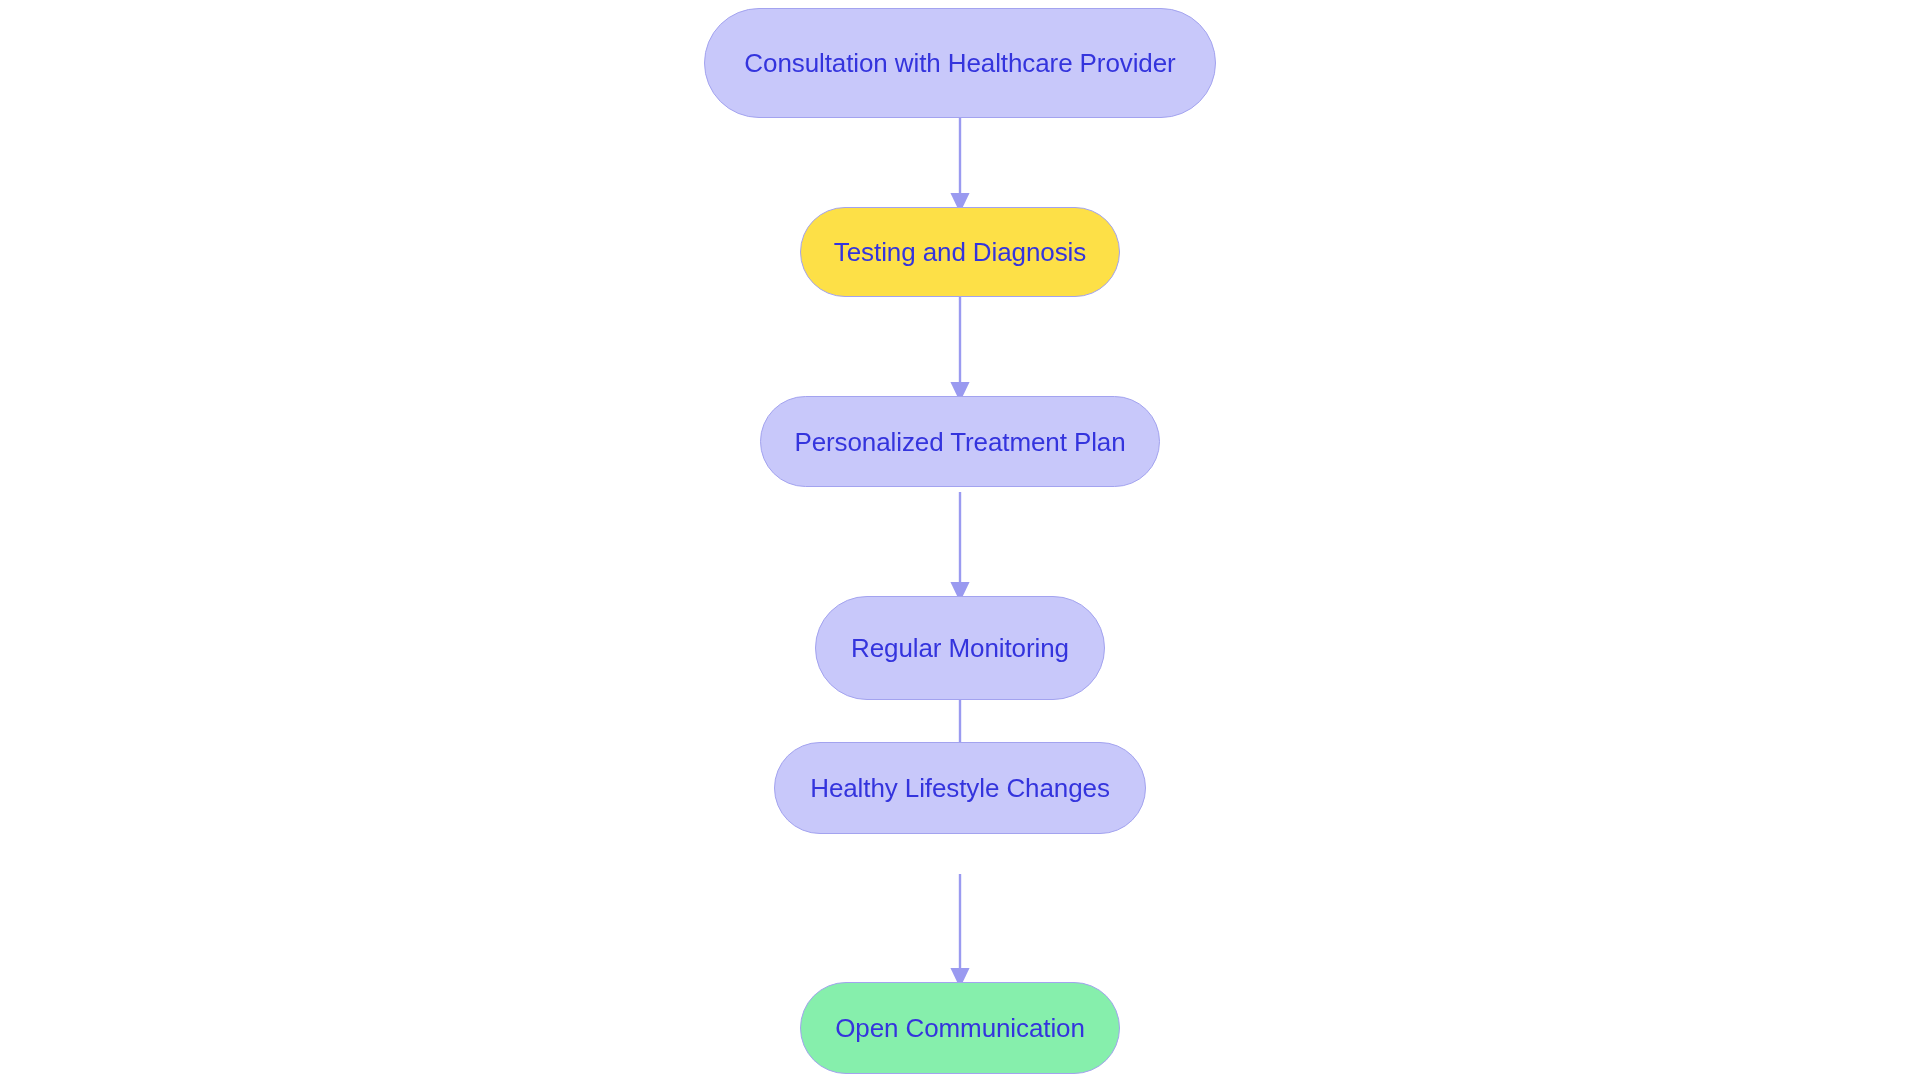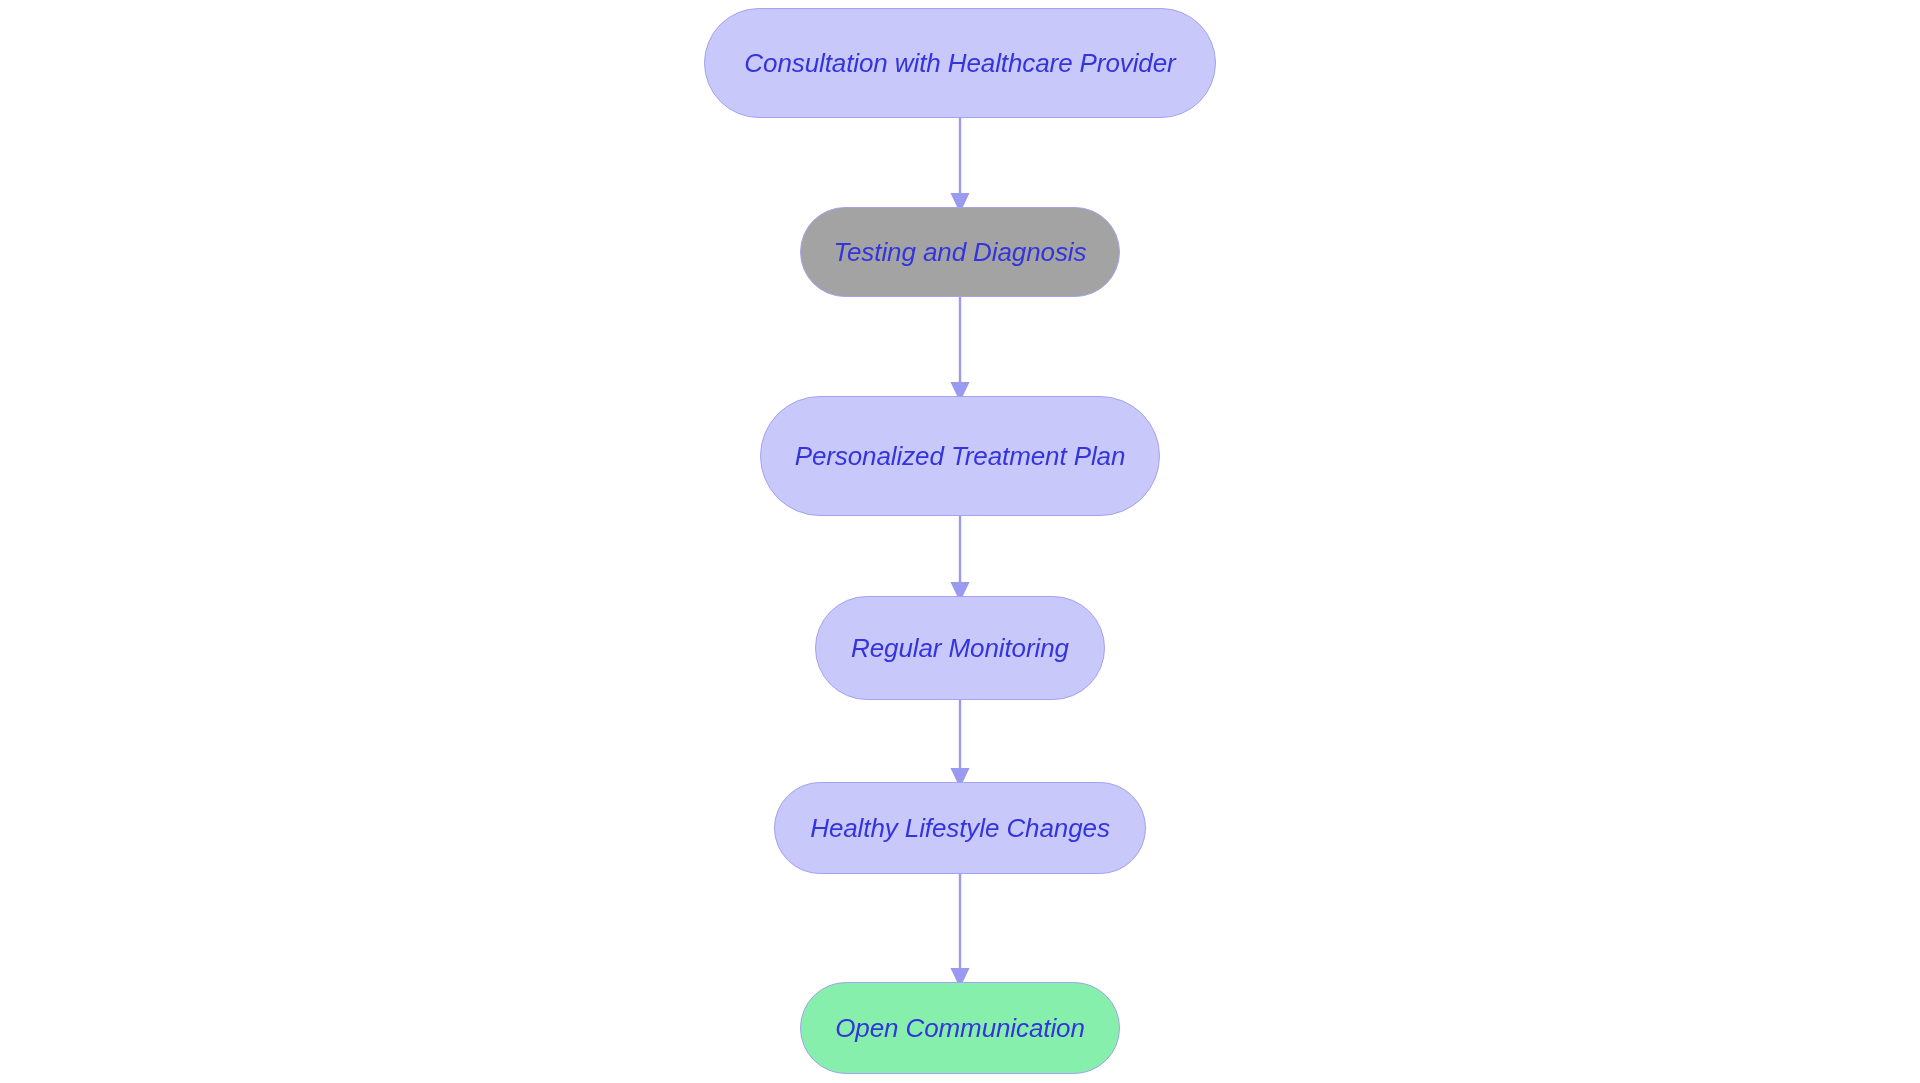--- a/index.html
+++ b/index.html
@@ -37,21 +37,20 @@
     position: absolute;
     z-index: 2;
     box-sizing: border-box;
     display: flex;
     align-items: center;
     justify-content: center;
     background: #c8c8fa;
     border: 1.4px solid #a3a3ef;
     border-radius: 999px;
     transform: translateX(-50%);
-    font-style: italic;
   }
   .node-label {
     color: #3434dd;
     font-family: "Liberation Sans", sans-serif;
     font-size: 26px;
     font-weight: 400;
     letter-spacing: -0.1px;
     line-height: 1;
     white-space: nowrap;
     text-align: center;
@@ -74,30 +73,30 @@
         <line x1="960" y1="492" x2="960" y2="592" stroke="#9a9af0" stroke-width="2.4" marker-end="url(#arrowhead)"></line>
         <line x1="960" y1="688" x2="960" y2="778" stroke="#9a9af0" stroke-width="2.4" marker-end="url(#arrowhead)"></line>
         <line x1="960" y1="874" x2="960" y2="978" stroke="#9a9af0" stroke-width="2.4" marker-end="url(#arrowhead)"></line>
       </g>
   </svg>
 
   <div id="nodes-group">
       <div class="node" style="left: 960px; top: 8px; width: 512px; height: 110px; background: rgb(200, 200, 250); border-color: rgb(163, 163, 239);">
         <span class="node-label" style="color: rgb(52, 52, 221);">Consultation with Healthcare Provider</span>
       </div>
-      <div class="node" style="left: 960px; top: 207px; width: 320px; height: 90px; background: #a3a3a3; border-color: rgb(163, 163, 239);">
+      <div class="node" style="left: 960px; top: 207px; width: 320px; height: 90px; background: #fde047; border-color: rgb(163, 163, 239);">
         <span class="node-label" style="color: rgb(52, 52, 221);">Testing and Diagnosis</span>
       </div>
-      <div class="node" style="left: 960px; top: 396px; width: 400px; height: 120px; background: rgb(200, 200, 250); border-color: rgb(163, 163, 239);">
+      <div class="node" style="left: 960px; top: 396px; width: 400px; height: 91px; background: rgb(200, 200, 250); border-color: rgb(163, 163, 239);">
         <span class="node-label" style="color: rgb(52, 52, 221);">Personalized Treatment Plan</span>
       </div>
       <div class="node" style="left: 960px; top: 596px; width: 290px; height: 104px; background: rgb(200, 200, 250); border-color: rgb(163, 163, 239);">
         <span class="node-label" style="color: rgb(52, 52, 221);">Regular Monitoring</span>
       </div>
-      <div class="node" style="left: 960px; top: 782px; width: 372px; height: 92px; background: rgb(200, 200, 250); border-color: rgb(163, 163, 239);">
+      <div class="node" style="left: 960px; top: 742px; width: 372px; height: 92px; background: rgb(200, 200, 250); border-color: rgb(163, 163, 239);">
         <span class="node-label" style="color: rgb(52, 52, 221);">Healthy Lifestyle Changes</span>
       </div>
       <div class="node" style="left: 960px; top: 982px; width: 320px; height: 92px; background: #86efac; border-color: rgb(163, 163, 239);">
         <span class="node-label" style="color: rgb(52, 52, 221);">Open Communication</span>
       </div>
     </div>
 
 </div>
 
 </body></html>

